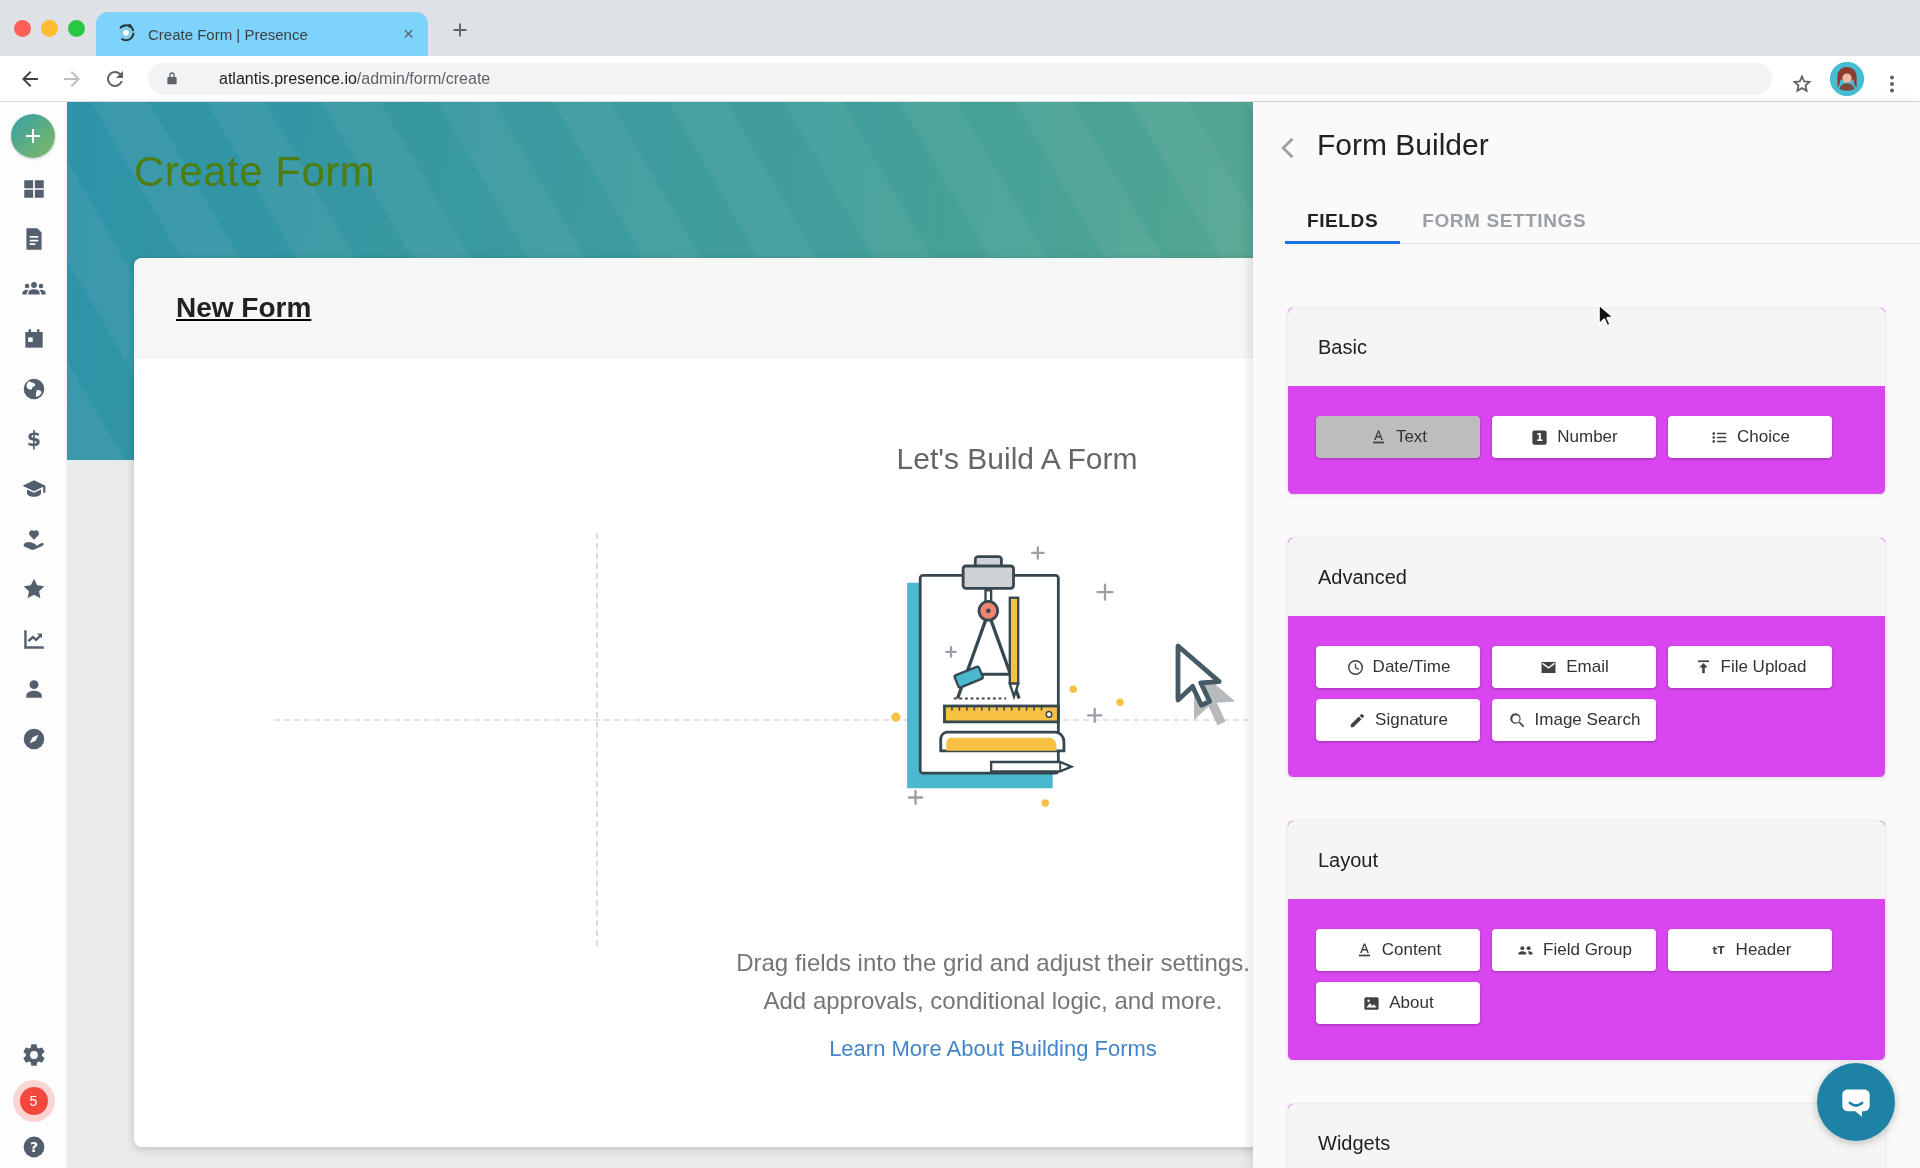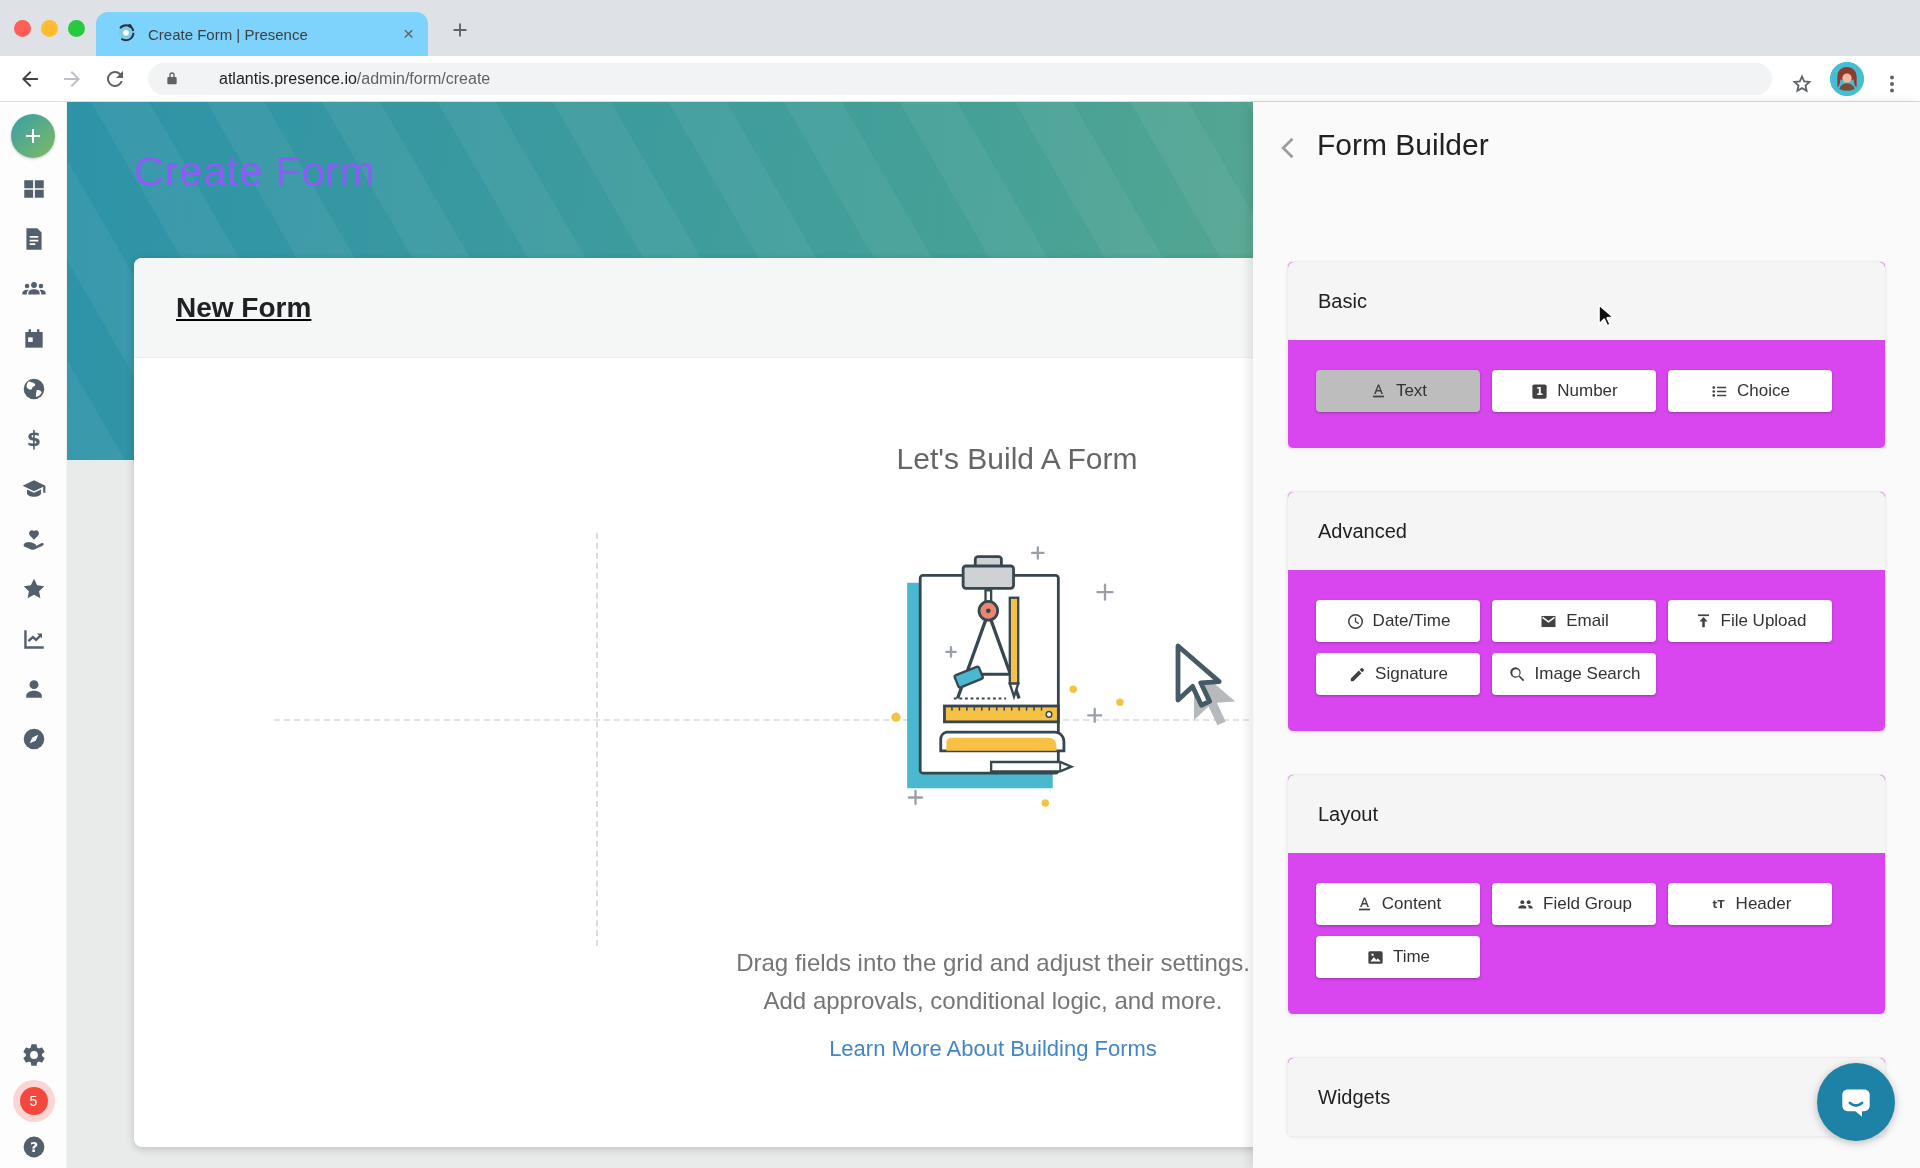--- a/index.html
+++ b/index.html
@@ -29,21 +29,21 @@
   .side-nav { position:absolute; left:0; top:74px; width:67px; display:flex; flex-direction:column; align-items:center; gap:24px; }
   .side-icon { width:26px; height:26px; color:#545f6e; }
   .side-bottom { position:absolute; left:0; bottom:8px; width:67px; display:flex; flex-direction:column; align-items:center; }
   .badge-halo { width:42px; height:42px; border-radius:50%; background:rgba(244,72,62,.22); display:flex; align-items:center; justify-content:center; margin:12px 0; }
   .badge { width:28px; height:28px; border-radius:50%; background:var(--badge-red); color:#fff; font-size:14px; display:flex; align-items:center; justify-content:center; }
 
   
   .main { position:absolute; left:67px; top:102px; width:1853px; height:1066px; }
   .hero { position:absolute; left:0; top:0; width:100%; height:358px; background:linear-gradient(97deg,var(--grad-start) 0%,#45a097 48%,var(--grad-end) 100%); }
   .hero::after { content:''; position:absolute; inset:0; background:repeating-linear-gradient(60deg,rgba(255,255,255,.05) 0 50px,rgba(255,255,255,0) 50px 100px); }
-  .page-title { position:absolute; left:67px; top:46px; font-size:42px; font-weight:300; color:#8b5cf6; letter-spacing:.5px; z-index:1; }
+  .page-title { position:absolute; left:67px; top:46px; font-size:42px; font-weight:300; color:#4d7c0f; letter-spacing:.5px; z-index:1; }
   .form-card { position:absolute; left:67px; top:156px; width:1718px; height:889px; background:#fff; border-radius:8px; box-shadow:0 2px 8px rgba(0,0,0,.18); z-index:2; }
   .card-header { height:100px; background:#f5f6f6; border-bottom:1px solid #ececec; border-radius:8px 8px 0 0; display:flex; align-items:center; padding-left:42px;text-decoration:underline; }
   .card-title { font-size:28px; font-weight:700; color:#202124; }
   .card-body { position:relative; height:788px; }
   .guide-v { position:absolute; left:462px; top:175px; height:413px; border-left:2px dashed #dcdcdc; }
   .guide-h { position:absolute; left:140px; top:361px; width:1045px; border-top:2px dashed #e3e3e3; }
   .empty-title { position:absolute; left:0; top:84px; width:1718px; text-align:center; font-size:30px; color:#666;padding-left:48px; }
   .illu { position:absolute; left:719px; top:180px; }
   .empty-desc { position:absolute; left:0; top:586px; width:1718px; text-align:center; font-size:24px; color:#757575; line-height:38px; }
   .empty-link { position:absolute; left:0; top:678px; width:1718px; text-align:center; font-size:22px; color:var(--link-blue); }
@@ -278,20 +278,24 @@
     </div>
   </div>
 
   <div class="panel">
     <div class="panel-head">
       <svg class="back-btn" viewBox="0 0 24 24">
           <path d="M15 4 L7 12 L15 20" fill="none" stroke="#9e9e9e" stroke-width="2.4"></path>
         </svg>
       <div class="panel-title">Form Builder</div>
     </div>
+    <div class="tabs" id="tabs">
+        <div class="tab-item active">FIELDS</div>
+        <div class="tab-item">FORM SETTINGS</div>
+      </div>
     <div class="sections" id="sections">
         <div class="sec-card">
           <div class="sec-head">Basic</div>
           <div class="sec-body">
             <button class="field-btn active">
               <span class="f-ic"><svg viewBox="0 0 24 24" width="19" height="19" fill="currentColor">
                   <path d="M11.1 3 6.4 15h2.1l1.1-3h4.8l1.1 3h2.1L12.9 3zM10.3 10.2 12 5.3l1.7 4.9z"></path>
                   <path d="M5 17.2h14v2.2H5z"></path>
                 </svg></span>
               <span>Text</span>
@@ -376,21 +380,21 @@
                   <text x="12" y="16.8" font-size="13" font-weight="bold" text-anchor="middle" fill="currentColor">tT</text>
                 </svg></span>
               <span>Header</span>
             </button>
             <button class="field-btn">
               <span class="f-ic"><svg viewBox="0 0 24 24" width="19" height="19" fill="currentColor">
                   <rect x="3" y="4" width="18" height="16" rx="2"></rect>
                   <path fill="#fff" d="M5.5 17.2 10 11.5l3 3.6 2-2.3 3.5 4.4z"></path>
                   <circle cx="8.3" cy="8.6" r="1.5" fill="#fff"></circle>
                 </svg></span>
-              <span>Time</span>
+              <span>About</span>
             </button>
           </div>
         </div>
         <div class="sec-card">
           <div class="sec-head">Widgets</div>
         </div>
       </div>
   </div>
 
   <div class="chat-fab">

